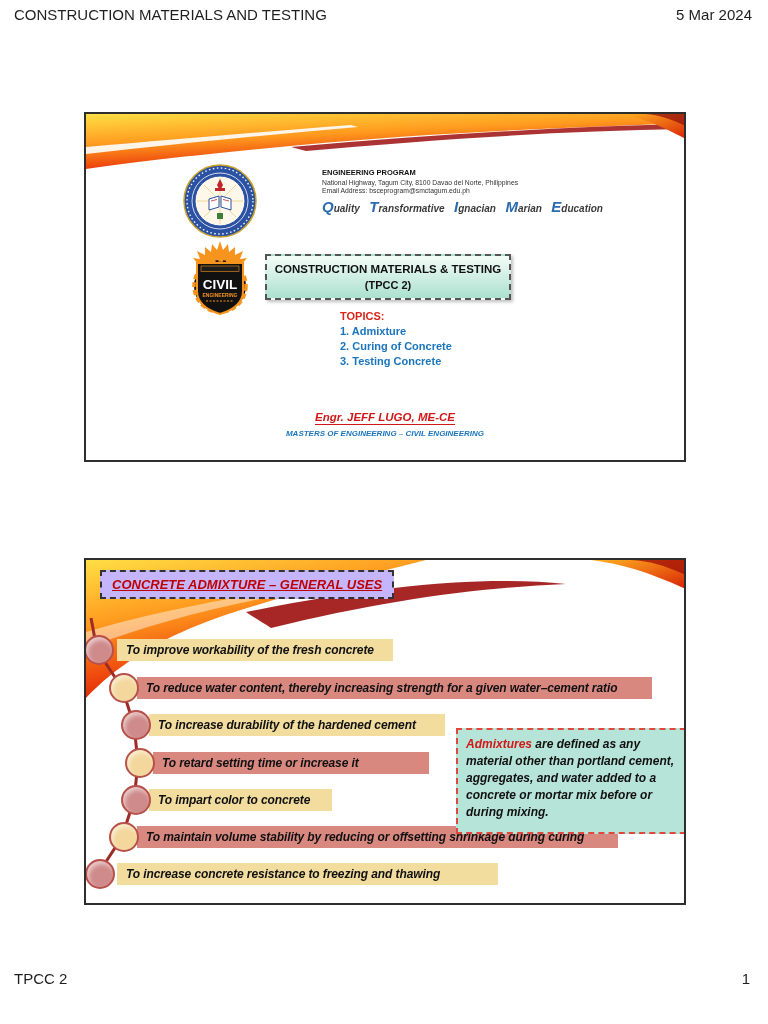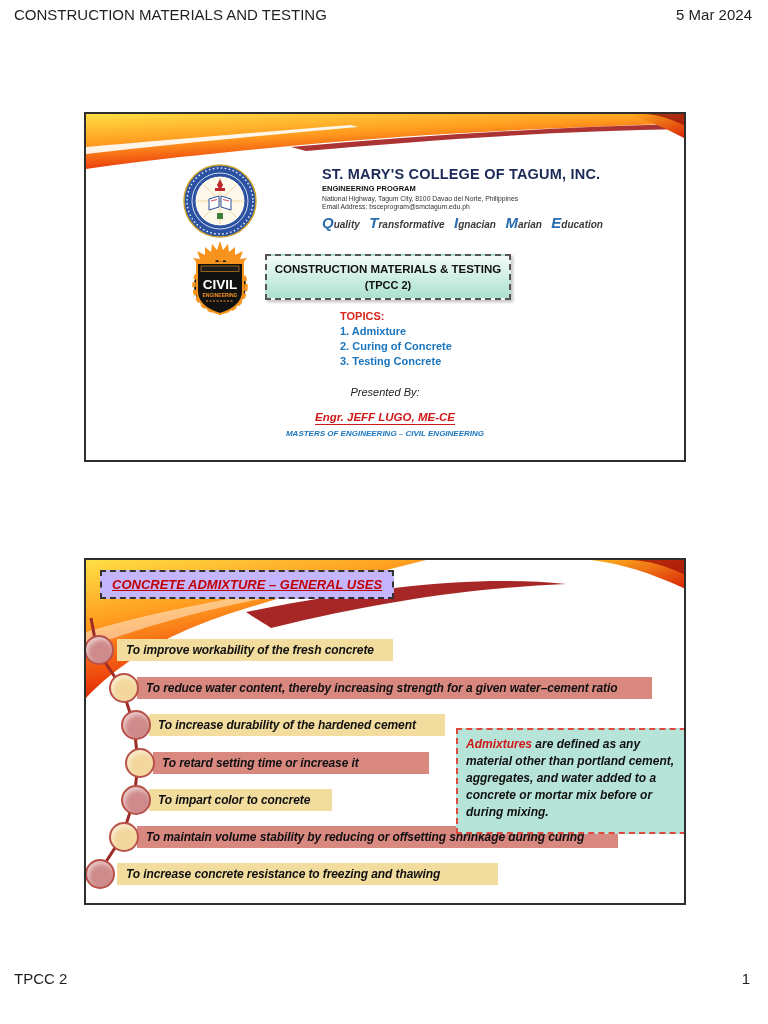--- a/index.html
+++ b/index.html
@@ -120,21 +120,20 @@
       <circle cx="30" cy="45" r="26" fill="#141414" stroke="#f7941d" stroke-width="3.5" stroke-dasharray="5 3"></circle>
       <path d="M7,22 H53 V50 C53,62 43,69 30,73 C17,69 7,62 7,50 Z" fill="#111" stroke="#f7941d" stroke-width="2"></path>
       <rect x="11" y="25" width="38" height="5.5" fill="#1d1d1d" stroke="#f7941d" stroke-width="0.6"></rect>
       <text x="30" y="47.5" text-anchor="middle" font-family="Liberation Sans, sans-serif" font-size="13.5" font-weight="bold" fill="#ffffff">CIVIL</text>
       <text x="30" y="56" text-anchor="middle" font-family="Liberation Sans, sans-serif" font-size="5" font-weight="bold" fill="#f7941d">ENGINEERING</text>
       <line x1="16" y1="60" x2="44" y2="60" stroke="#f7941d" stroke-width="1" stroke-dasharray="2 1.5"></line>
     </svg>
   </div>
 
   <div class="inst">
-    <div class="school-name">ST. MARY'S COLLEGE OF TAGUM, INC.</div>
     <div class="program">ENGINEERING PROGRAM</div>
     <div class="addr">National Highway, Tagum City, 8100 Davao del Norte, Philippines</div>
     <div class="email">Email Address: bsceprogram@smctagum.edu.ph</div>
     <div class="motto">
       
     
         <span class="motto-word"><span class="motto-cap">Q</span><span class="motto-rest">uality</span></span>
       
         <span class="motto-word"><span class="motto-cap">T</span><span class="motto-rest">ransformative</span></span>
       
@@ -156,21 +155,20 @@
     <div>
 
         <div class="topic-item">1. Admixture</div>
 
         <div class="topic-item">2. Curing of Concrete</div>
 
         <div class="topic-item">3. Testing Concrete</div>
       </div>
   </div>
 
-  <div class="presented">Presented By:</div>
   <div class="presenter"><span>Engr. JEFF LUGO, ME-CE</span></div>
   <div class="presenter-title">MASTERS OF ENGINEERING – CIVIL ENGINEERING</div>
 </div>
 
 <div class="slide slide2">
   <svg class="flame" width="602" height="200" viewBox="0 0 602 200" preserveAspectRatio="none">
     <defs>
       <linearGradient id="s2g" x1="0" y1="0" x2="0.45" y2="1">
         <stop offset="0" stop-color="#ffdf45"></stop>
           <stop offset="0.4" stop-color="#ff9a1e"></stop>

